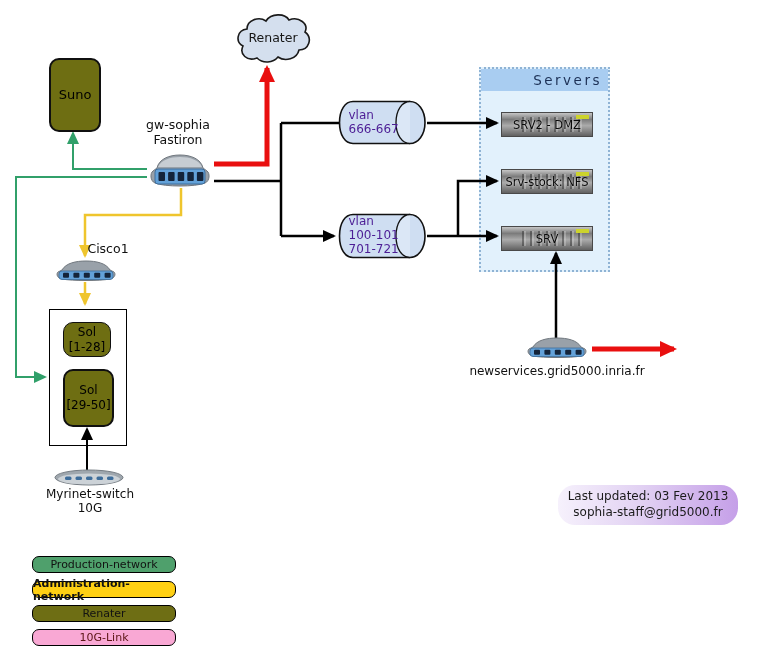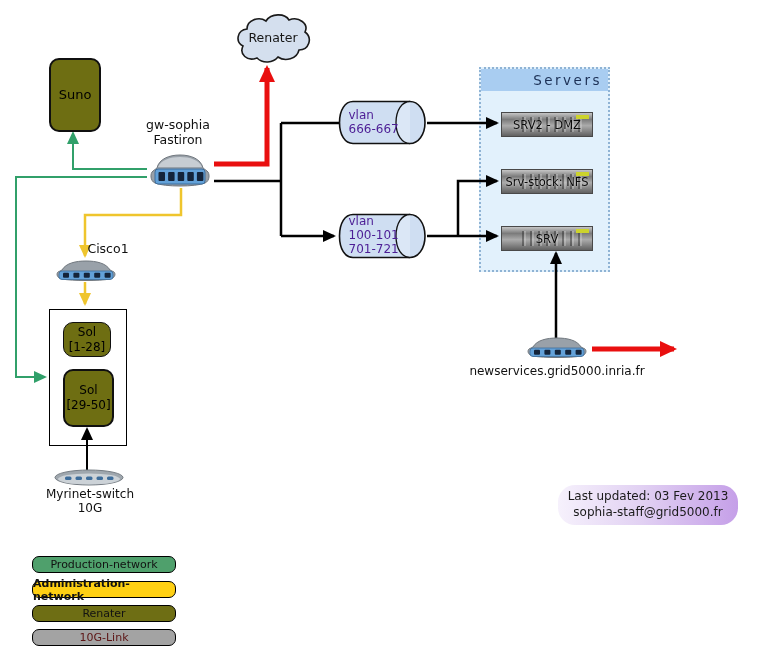--- a/index.html
+++ b/index.html
@@ -65,21 +65,21 @@
 
   
   .legend-item {
     position:absolute; left:32px; width:144px; height:17px; box-sizing:border-box;
     border:1px solid #000; border-radius:7px; display:flex; align-items:center; justify-content:center;
     font-size:11px; color:#121212;
   }
   .lg-green  { background:#4fa06c; }
   .lg-yellow { background:#ffd013;font-weight:bold; }
   .lg-olive  { background:#6e6e14; }
-  .lg-red    { background:#a3a3a3; color:#5c1414; }
+  .lg-red    { background:#f9a8d4; color:#5c1414; }
 
   .switch { position:absolute; }
 </style>
 </head>
 <body>
 
 <div class="stage">
 
   <div class="cluster-box" style="left:49px; top:309px; width:76px; height:135px;"></div>
 

